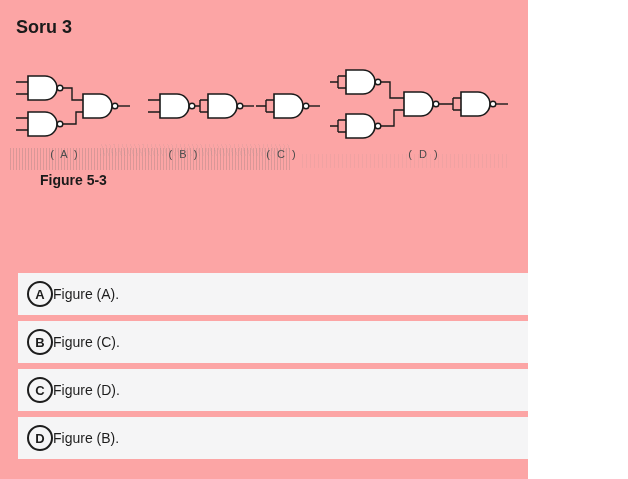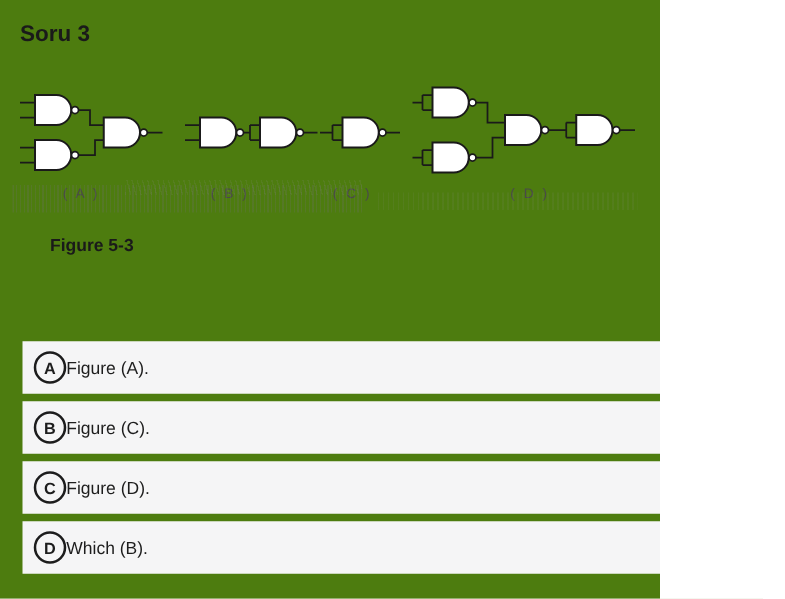--- a/index.html
+++ b/index.html
@@ -1,20 +1,20 @@
 <!DOCTYPE html>
 <html><head>
 <meta charset="utf-8">
 <style>
   html, body { margin: 0; padding: 0; background: #ffffff; }
   .page {
     position: relative;
     width: 528px;
     height: 479px;
-    background: #4d7c0f;
+    background: #fca5a5;
     font-family: "Liberation Sans", sans-serif;
     overflow: hidden;
   }
   .title {
     position: absolute;
     left: 16px;
     top: 17px;
     font-size: 18px;
     font-weight: 700;
     color: #1a1a1a;
@@ -48,21 +48,21 @@
   svg .wire { fill: none; stroke: #1a1a1a; stroke-width: 1.4; }
   svg .circ-label {
     font-family: "Liberation Sans", sans-serif;
     font-size: 11px;
     letter-spacing: 2px;
     fill: #4a4a4a;
   }
   .caption {
     position: absolute;
     left: 16px;
-    top: 188px;
+    top: 172px;
     font-size: 14px;
     font-weight: 700;
     color: #1a1a1a;
     padding-left: 24px;
   }
   .question {
     position: absolute;
     left: 17px;
     top: 240px;
     width: 600px;
@@ -187,16 +187,16 @@
     <div class="letter-circle">
       <span>C</span>
     </div>
     <div class="option-label">Figure (D).</div>
   </div>
 
   <div class="option-row row-d">
     <div class="letter-circle">
       <span>D</span>
     </div>
-    <div class="option-label">Which (B).</div>
+    <div class="option-label">Figure (B).</div>
   </div>
 
 </div>
 
 </body></html>

